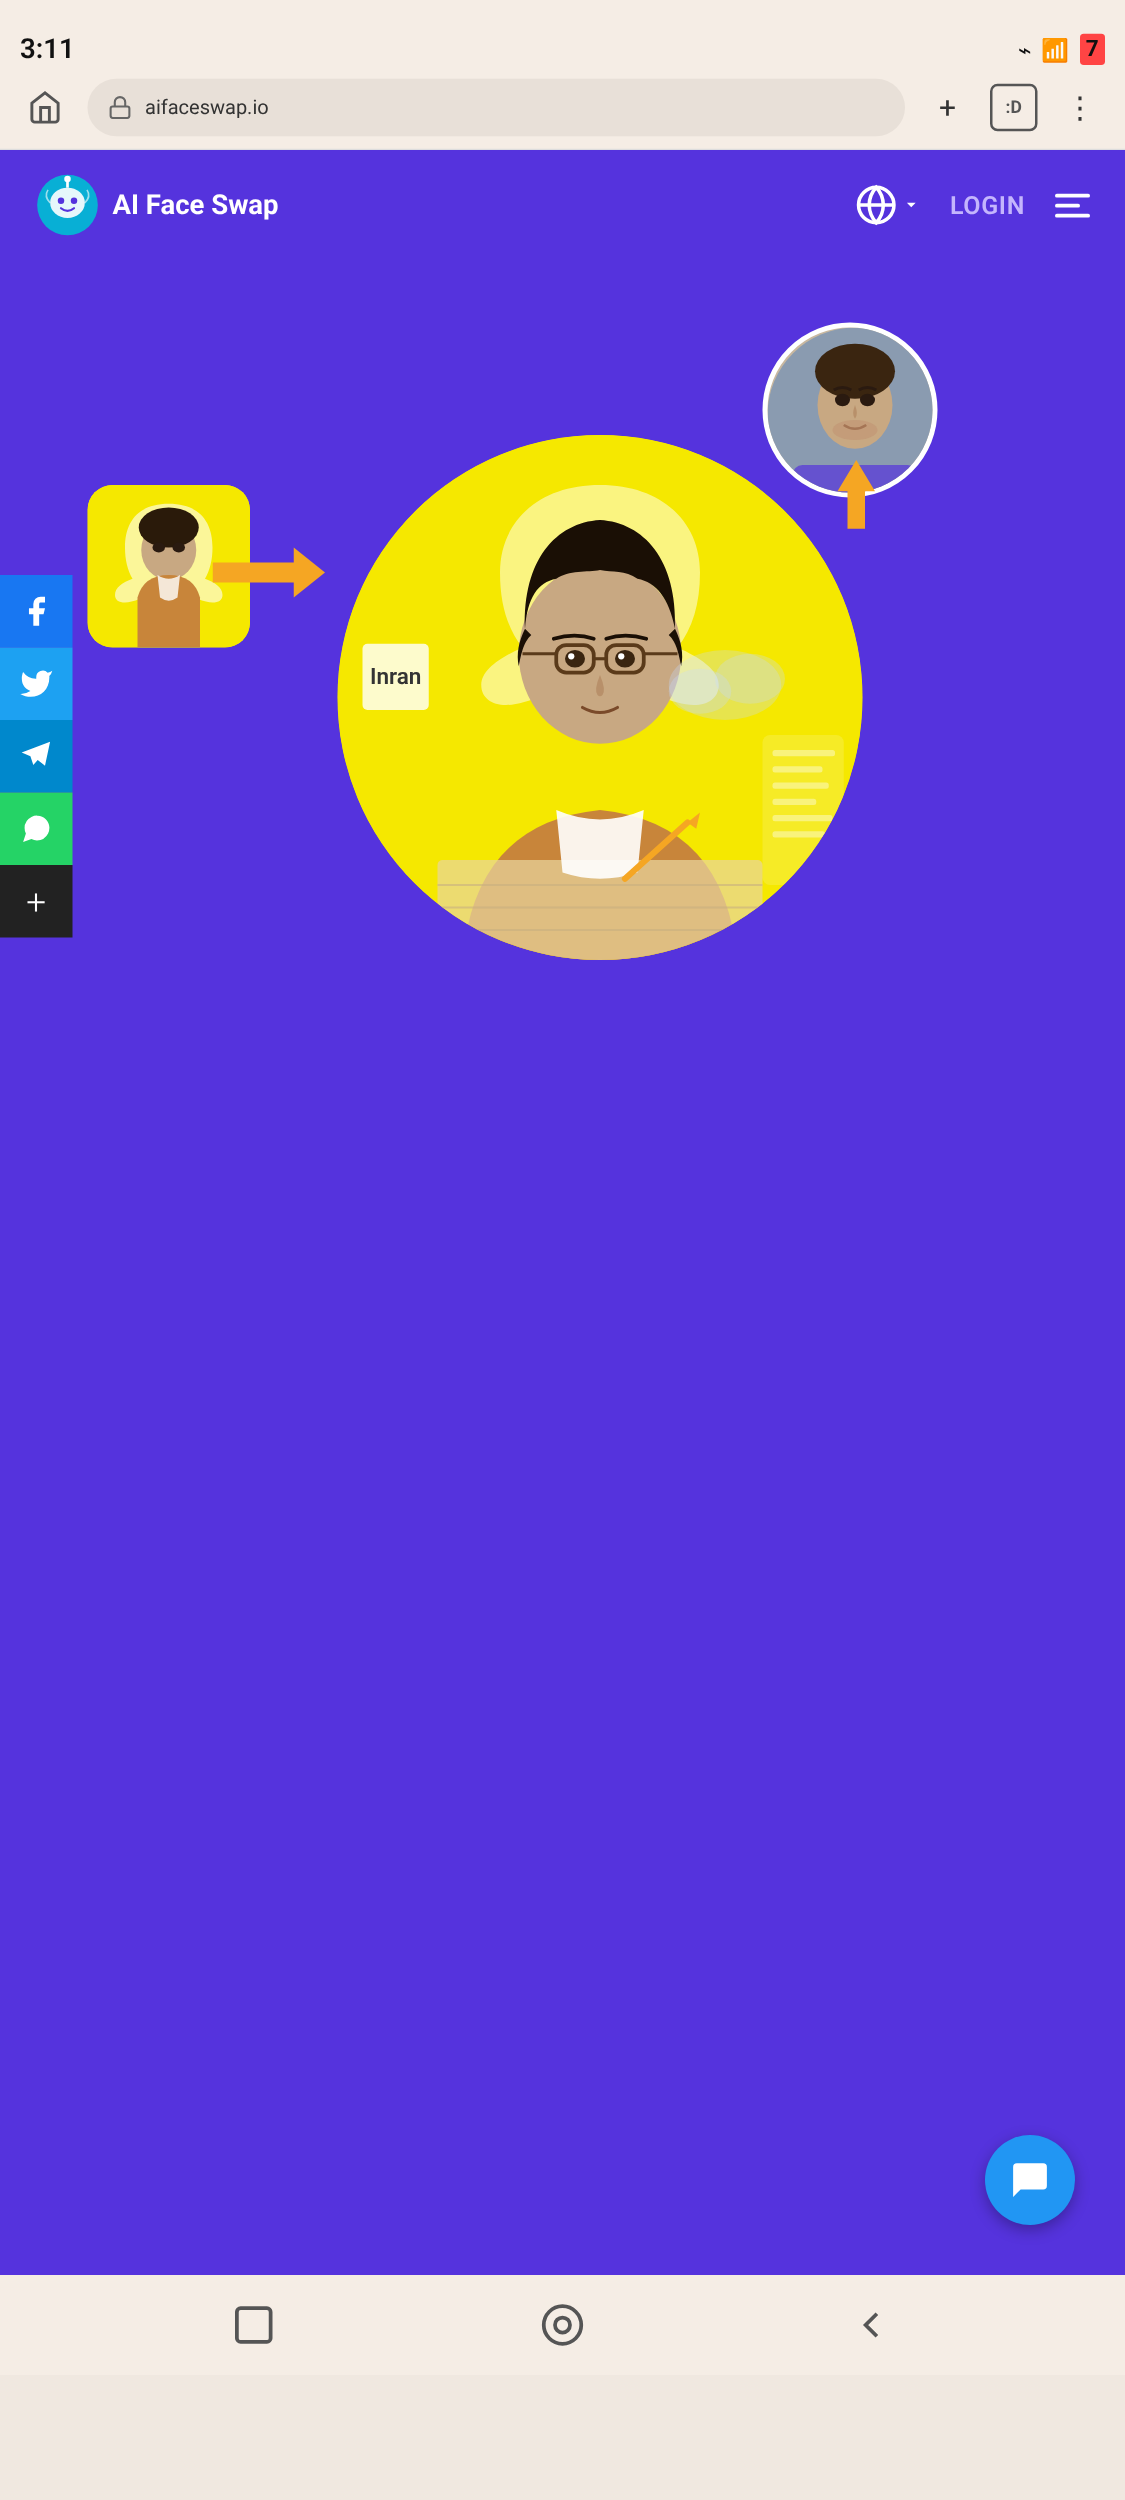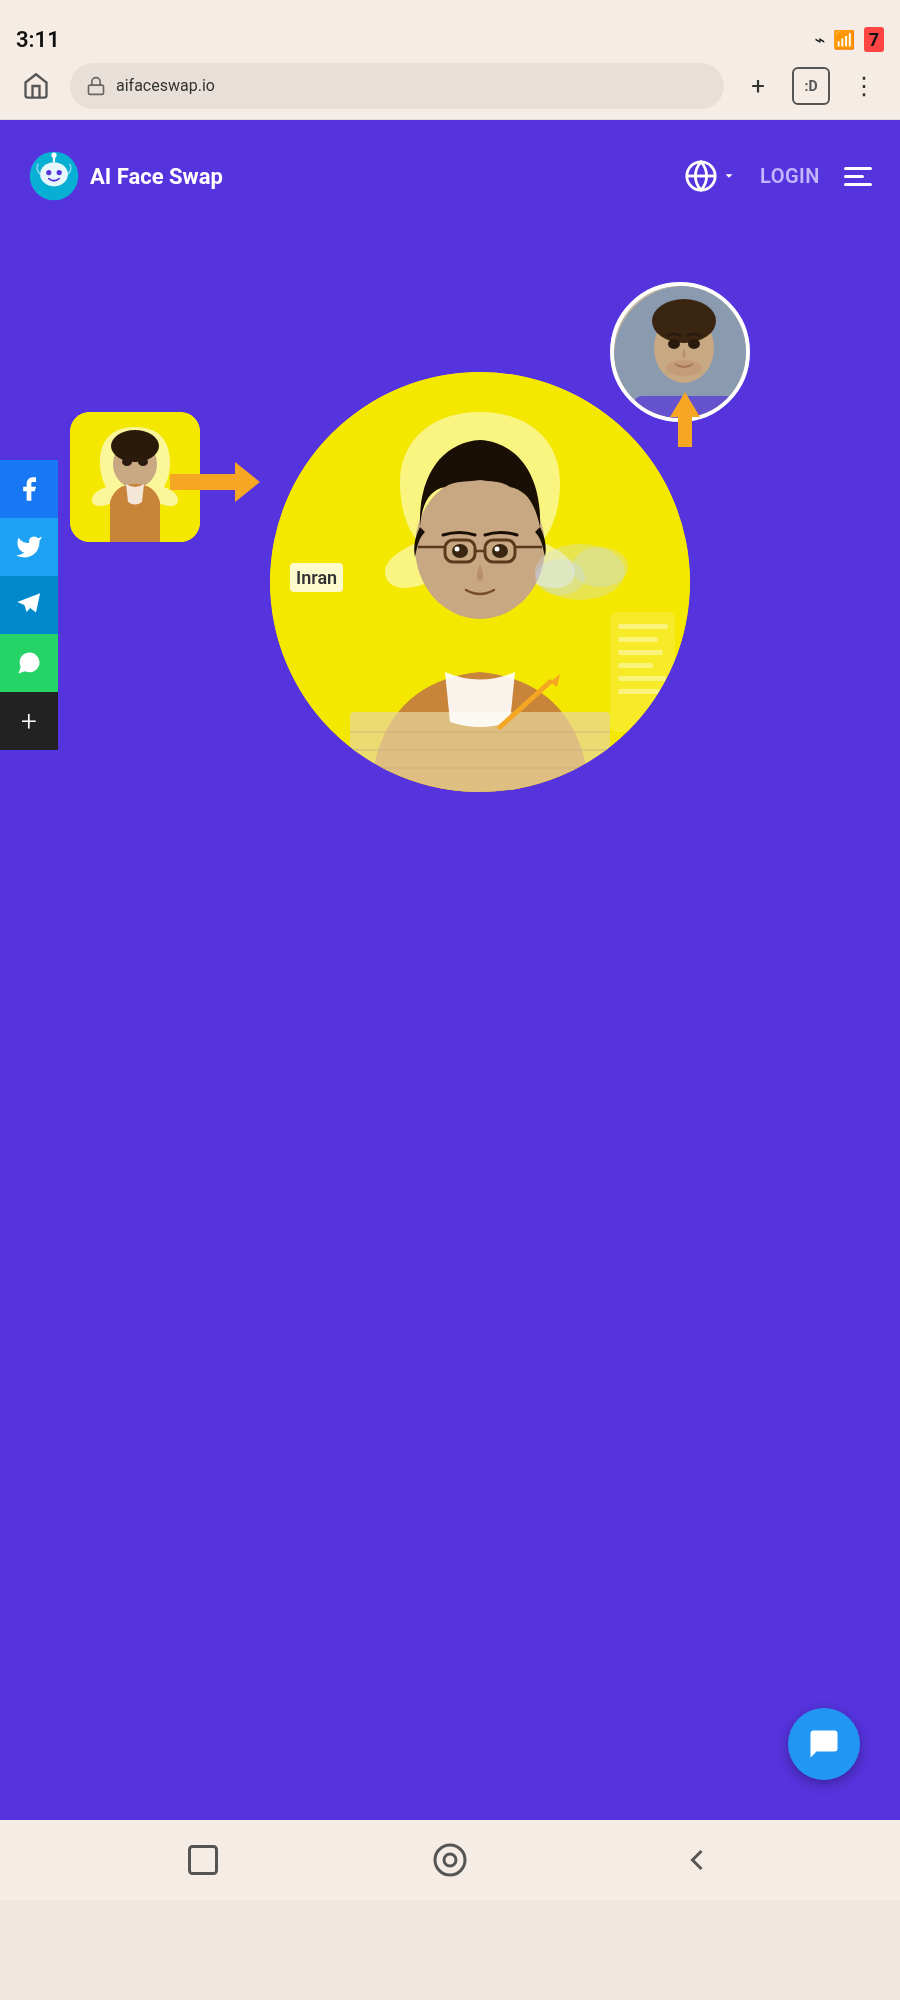--- a/index.html
+++ b/index.html
@@ -107,21 +107,21 @@
       min-height: 1700px;
       position: relative;
       overflow: hidden;
     }
 
     
     .navbar {
       display: flex;
       align-items: center;
       justify-content: space-between;
-      padding: 30px 28px;
+      padding: 18px 28px;
       background: #5533dd;
     }
     .logo-area {
       display: flex;
       align-items: center;
       gap: 10px;
     }
     .logo-icon {
       width: 52px;
       height: 52px;
@@ -305,21 +305,21 @@
     
     .inran-label {
       position: absolute;
       bottom: 200px;
       left: 20px;
       color: #333;
       font-size: 18px;
       font-weight: 600;
       z-index: 6;
       background: rgba(255,255,255,0.8);
-      padding: 4px 6px;
+      padding: 16px 6px;
       border-radius: 4px;
     }
 
     
     .chat-btn {
       position: absolute;
       bottom: 40px;
       right: 40px;
       width: 72px;
       height: 72px;

